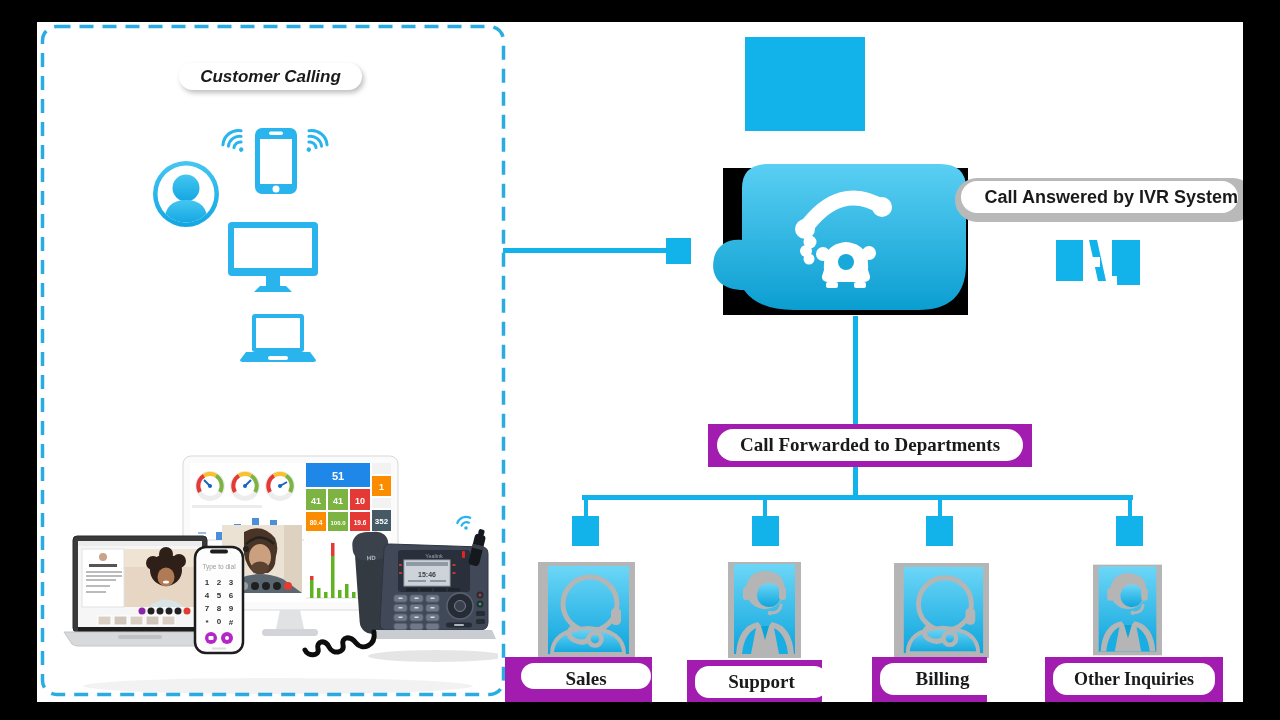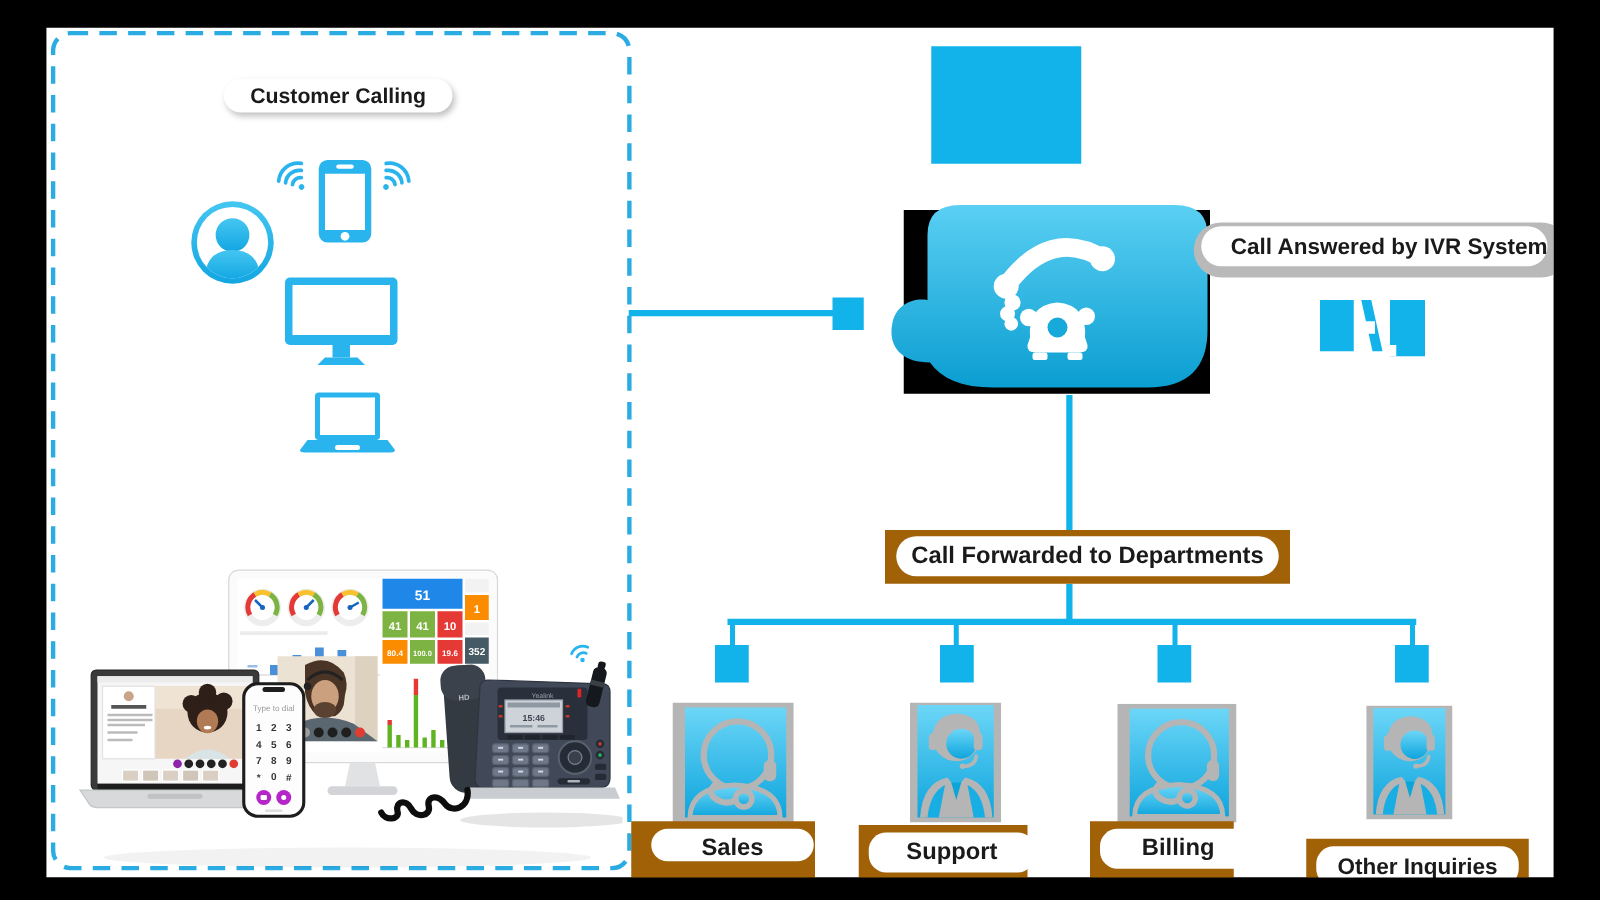--- a/index.html
+++ b/index.html
@@ -3,21 +3,21 @@
 <meta charset="utf-8">
 <style>
   html,body{margin:0;padding:0;}
   body{width:1280px;height:720px;background:#000;position:relative;overflow:hidden;
        font-family:"Liberation Sans",sans-serif;}
   .abs{position:absolute;}
   .canvas{left:37px;top:22px;width:1206px;height:680px;background:#ffffff;z-index:1;}
   .frame{background:#000;z-index:40;}
   .lbl-text{font-weight:700;color:#1a1a1a;text-align:center;white-space:nowrap;}
   .pill{background:#fff;border-radius:16px;}
-  .graybox{background:#a16207;}
+  .graybox{background:#a21caf;font-family:Liberation Serif, serif;}
   .cyan{background:#12b2ea;}
   .z2{z-index:2;} .z3{z-index:3;}
   svg text{font-family:"Liberation Sans",sans-serif;}
 </style>
 </head>
 <body>
 
 <svg width="0" height="0" style="position:absolute">
   <defs>
     <linearGradient id="gCloud" x1="0" y1="0" x2="0" y2="1">
@@ -36,21 +36,21 @@
 </svg>
 
 <div class="abs canvas"></div>
 
 <svg class="abs z2" style="left:40px;top:24px;" width="466" height="674">
   <rect x="2.5" y="2.5" width="461" height="668" rx="14" fill="none" stroke="#2aace3" stroke-width="3.5" stroke-dasharray="14 9"></rect>
 </svg>
 
 <div class="abs z3 pill" style="left:179px;top:63px;width:183px;height:27px;border-radius:14px;
      box-shadow:2px 3px 5px rgba(0,0,0,0.25);">
-  <div class="lbl-text" style="font-size:17px;line-height:27px;">Customer Calling</div>
+  <div class="lbl-text" style="font-size:17px;line-height:27px;font-style:italic;">Customer Calling</div>
 </div>
 
 <svg class="abs z2" style="left:152px;top:160px;" width="68" height="68">
   <circle cx="34" cy="34" r="33" fill="url(#gAv)"></circle>
   <circle cx="34" cy="34" r="28.5" fill="#ffffff"></circle>
   <clipPath id="avClip">
       <circle cx="34" cy="34" r="28.5"></circle>
     </clipPath>
   <g clip-path="url(#avClip)">
     <circle cx="34" cy="28" r="13.5" fill="url(#gAv)"></circle>
@@ -479,21 +479,21 @@
 <div class="abs z3 graybox" style="left:687px;top:660px;width:135px;height:46px;">
   <div class="pill abs" style="left:8px;top:6px;width:133px;height:32px;border-radius:14px;">
     <div class="lbl-text" style="font-size:19px;line-height:32px;">Support</div>
   </div>
 </div>
 <div class="abs z3 graybox" style="left:872px;top:657px;width:115px;height:46px;">
   <div class="pill abs" style="left:8px;top:6px;width:125px;height:32px;border-radius:14px;">
     <div class="lbl-text" style="font-size:19px;line-height:32px;">Billing</div>
   </div>
 </div>
-<div class="abs z3 graybox" style="left:1045px;top:671px;width:178px;height:46px;">
+<div class="abs z3 graybox" style="left:1045px;top:657px;width:178px;height:46px;">
   <div class="pill abs" style="left:8px;top:6px;width:162px;height:32px;border-radius:14px;">
     <div class="lbl-text" style="font-size:18px;line-height:32px;">Other Inquiries</div>
   </div>
 </div>
 
 <div class="abs frame" style="left:0;top:0;width:1280px;height:22px;"></div>
 <div class="abs frame" style="left:0;top:702px;width:1280px;height:18px;"></div>
 <div class="abs frame" style="left:0;top:0;width:37px;height:720px;"></div>
 <div class="abs frame" style="left:1243px;top:0;width:37px;height:720px;"></div>
 

